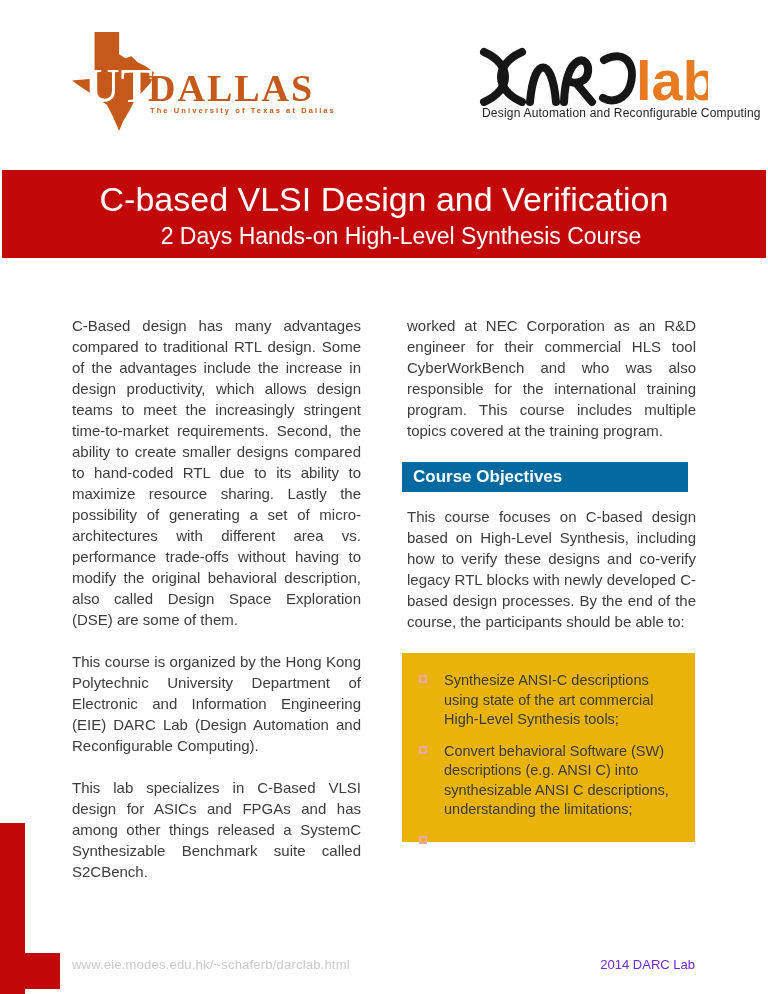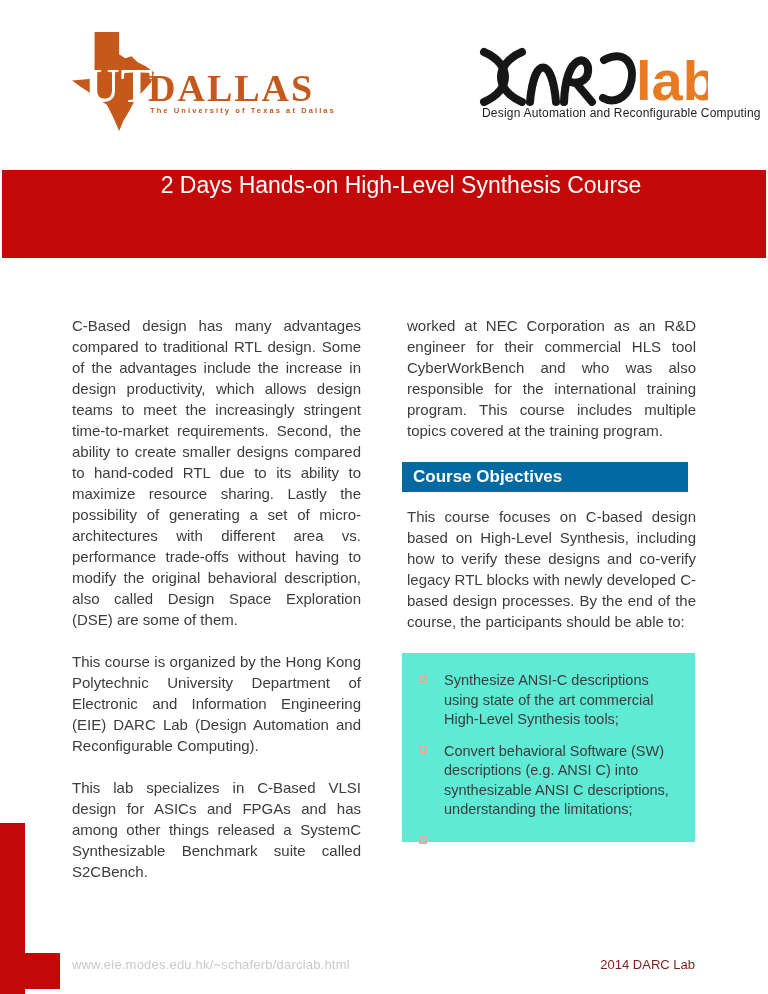--- a/index.html
+++ b/index.html
@@ -54,21 +54,21 @@
   .col-right { left: 407px; width: 289px; }
   .col p { text-align: justify; margin-bottom: 21px; }
 
   .section-header {
     background: #0369a1; color: #ffffff;
     font-weight: bold; font-size: 17px;
     height: 30px; line-height: 30px;
     padding-left: 11px; margin: 3px 8px 14px -5px;
   }
   .objectives-box {
-    background: #5eead4;
+    background: #eab308;
     margin: 9px 0 0 -5px; width: 293px;
     padding: 18px 14px 10px 16px;
   }
   .obj-item {
     position: relative; padding-left: 26px;
     font-size: 14.5px; line-height: 19.5px;
     text-align: left; margin-bottom: 12px; color: #3c3c3c;
   }
   .obj-square {
     position: absolute; left: 1px; top: 4px;
@@ -81,21 +81,21 @@
   .deco-foot { position: absolute; left: 0; top: 953px; width: 60px; height: 36px; background: #c30808; }
 
   
   .footer-url {
     position: absolute; left: 72px; top: 957px;
     font-size: 13px; color: #c9c9c9; letter-spacing: 0.2px;
     text-decoration: none;
   }
   .footer-credit {
     position: absolute; right: 73px; top: 957px;
-    font-size: 13px; color: #7f1d1d;
+    font-size: 13px; color: #6d28d9;
   }
 </style>
 </head>
 <body>
 
 <div class="page">
 
   <div class="logo-ut">
     <svg class="texas-svg" viewBox="0 0 80 100" preserveAspectRatio="none">
       <path d="M22,0 L46,0 L46,22 L52,26 L58,24 L64,30 L72,34 L80,40 L77,50 L70,58 L62,66 L56,78 L50,88 L46,98 L40,84 L34,72 L28,68 L20,62 L8,54 L0,48 L22,46 Z" fill="#c4591b"></path>
@@ -115,20 +115,21 @@
         <path d="M88,56 C90,6 114,8 112,26 C111,36 100,38 95,36"></path>
         <path d="M100,37 L116,56"></path>
         <path d="M128,14 C152,2 160,22 154,40 C150,52 138,58 127,52"></path>
       </g>
       <text x="160" y="54" font-family="Liberation Sans, sans-serif" font-weight="bold" font-size="56" fill="#e87b22">lab</text>
     </svg>
     <div class="darc-tagline">Design Automation and Reconfigurable Computing</div>
   </div>
 
   <div class="banner">
+    <div class="banner-title">C-based VLSI Design and Verification</div>
     <div class="banner-subtitle">2 Days Hands-on High-Level Synthesis Course</div>
   </div>
 
   <div class="col col-left">
     <p>C-Based design has many advantages compared to traditional RTL design. Some of the advantages include the increase in design productivity, which allows design teams to meet the increasingly stringent time-to-market requirements. Second, the ability to create smaller designs compared to hand-coded RTL due to its ability to maximize resource sharing. Lastly the possibility of generating a set of micro-architectures with different area vs. performance trade-offs without having to modify the original behavioral description, also called Design Space Exploration (DSE) are some of them.</p>
     <p>This course is organized by the Hong Kong Polytechnic University Department of Electronic and Information Engineering (EIE) DARC Lab (Design Automation and Reconfigurable Computing).</p>
     <p>This lab specializes in C-Based VLSI design for ASICs and FPGAs and has among other things released a SystemC Synthesizable Benchmark suite called S2CBench.</p>
   </div>
 
   <div class="col col-right">

